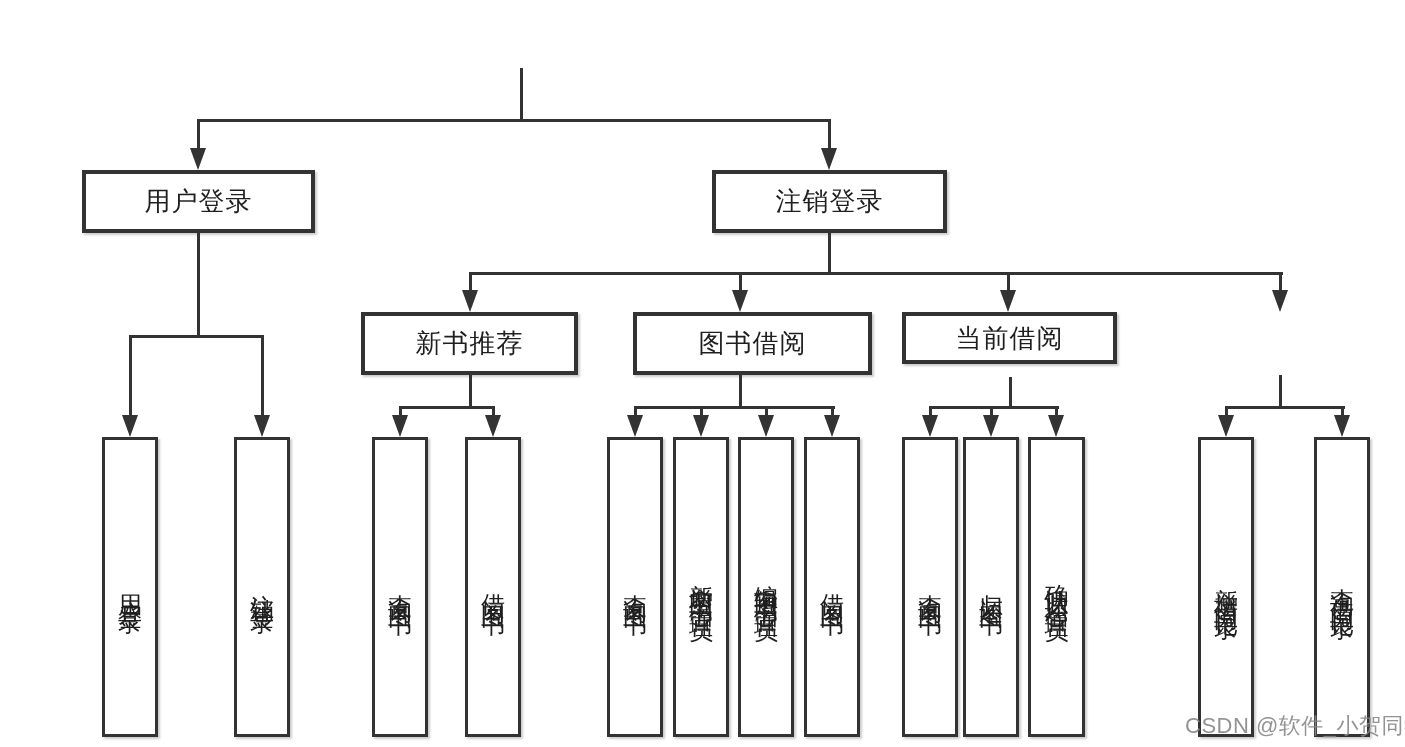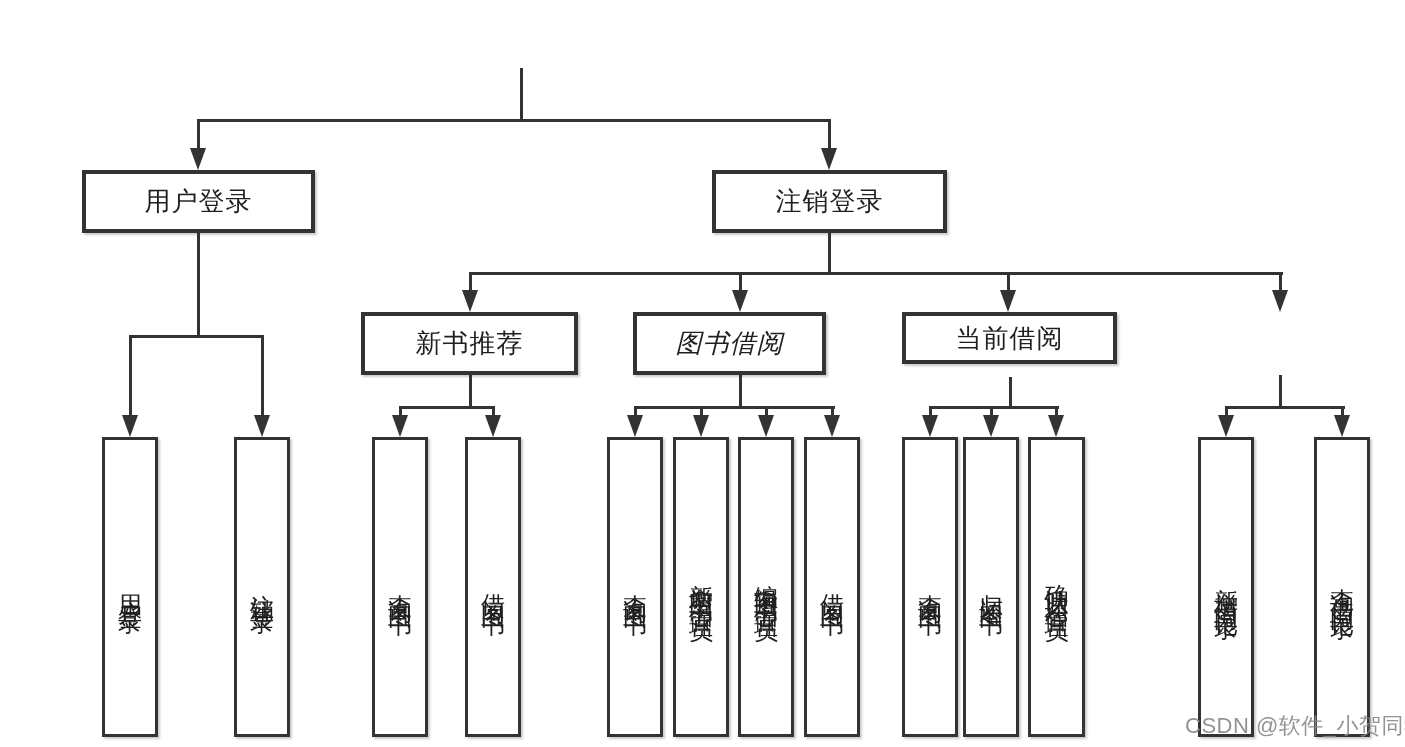--- a/index.html
+++ b/index.html
@@ -78,21 +78,21 @@
   <div class="hbox" style="left:82px; top:170px; width:233px; height:63px;">
     <span>用户登录</span>
   </div>
   <div class="hbox" style="left:712px; top:170px; width:235px; height:63px;">
     <span>注销登录</span>
   </div>
 
   <div class="hbox" style="left:361px; top:312px; width:217px; height:63px;">
     <span>新书推荐</span>
   </div>
-  <div class="hbox" style="left:633px; top:312px; width:193px; height:63px;font-style:italic;">
+  <div class="hbox" style="left:633px; top:312px; width:239px; height:63px;">
     <span>图书借阅</span>
   </div>
   <div class="hbox" style="left:902px; top:312px; width:215px; height:52px;">
     <span>当前借阅</span>
   </div>
 
   <div class="vbox" style="left:102px; top:437px; width:56px; height:300px;">
     <span>用户登录</span>
   </div>
   <div class="vbox" style="left:234px; top:437px; width:56px; height:300px;">

